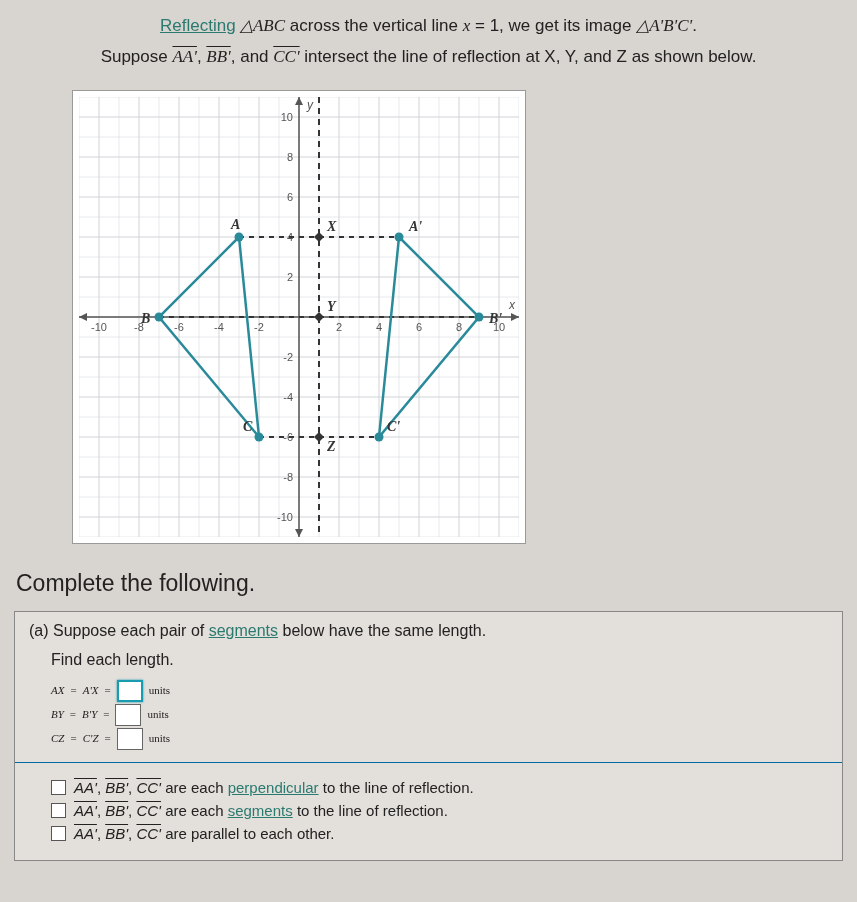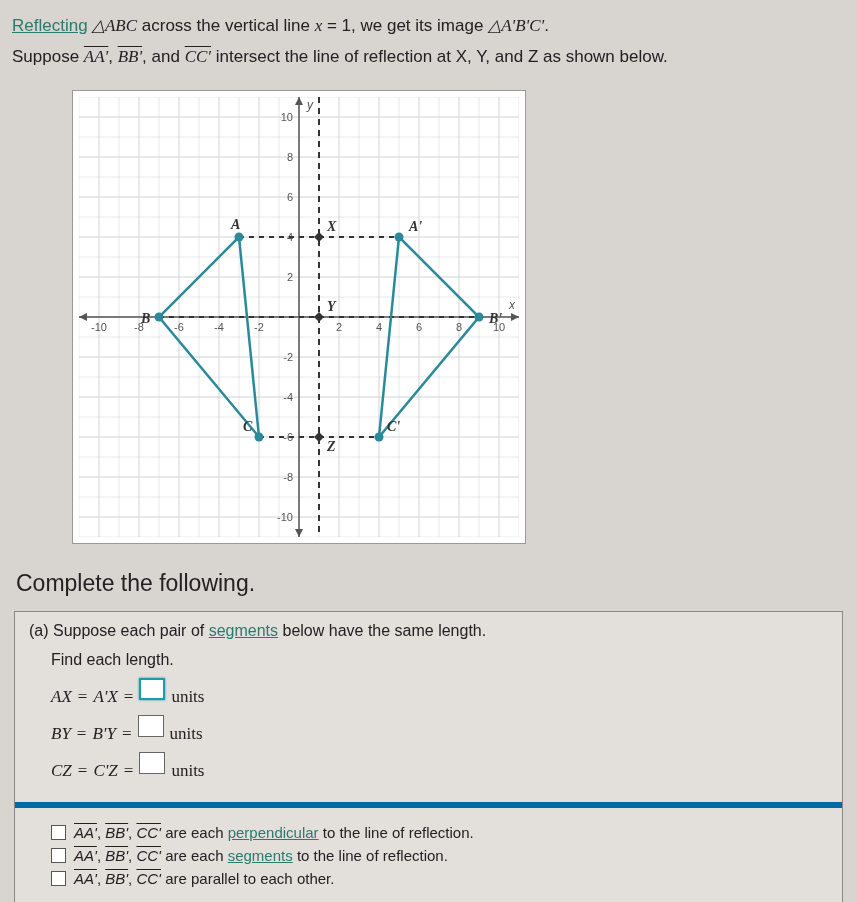--- a/index.html
+++ b/index.html
@@ -8,21 +8,21 @@
       background: #d8d4d0;
       padding: 12px;
       color: #222;
       width: 857px;
     }
     .problem-text {
       font-size: 17px;
       line-height: 1.6;
       margin-bottom: 12px;
     }
-    .problem-text .line { margin-bottom: 4px; }
+    .problem-text .line { margin-bottom: 4px; text-align: center; }
     .underline-link {
       color: #2a7a6f;
       text-decoration: underline;
       cursor: pointer;
     }
     .overline {
       text-decoration: overline;
     }
     
     .chart-container {
@@ -41,38 +41,38 @@
       margin: 10px 0 14px 4px;
     }
     
     .parts-box {
       border: 1px solid #888;
       background: #e3dfdb;
       margin: 0 2px;
     }
     .part {
       padding: 10px 14px 12px 14px;
-      border-bottom: 6px solid #0369a1;
+      border-bottom: 1px solid #0369a1;
     }
     .part:last-child { border-bottom: none; }
     .part-label {
       font-size: 16px;
       margin-bottom: 10px;
     }
     .indent {
       margin-left: 22px;
       font-size: 16px;
       line-height: 2.2;
     }
     .eq-row {
       display: flex;
-      align-items: flex-start;
+      align-items: flex-end;
       gap: 6px;
       font-family: 'Times New Roman', serif;
-      font-size: 17px;
+      font-size: 11px;
       font-style: italic;
     }
     .eq-row .roman { font-style: normal; }
     .input-box {
       width: 26px;
       height: 22px;
       border: 1px solid #666;
       background: #fff;
       display: inline-block;
       vertical-align: middle;

